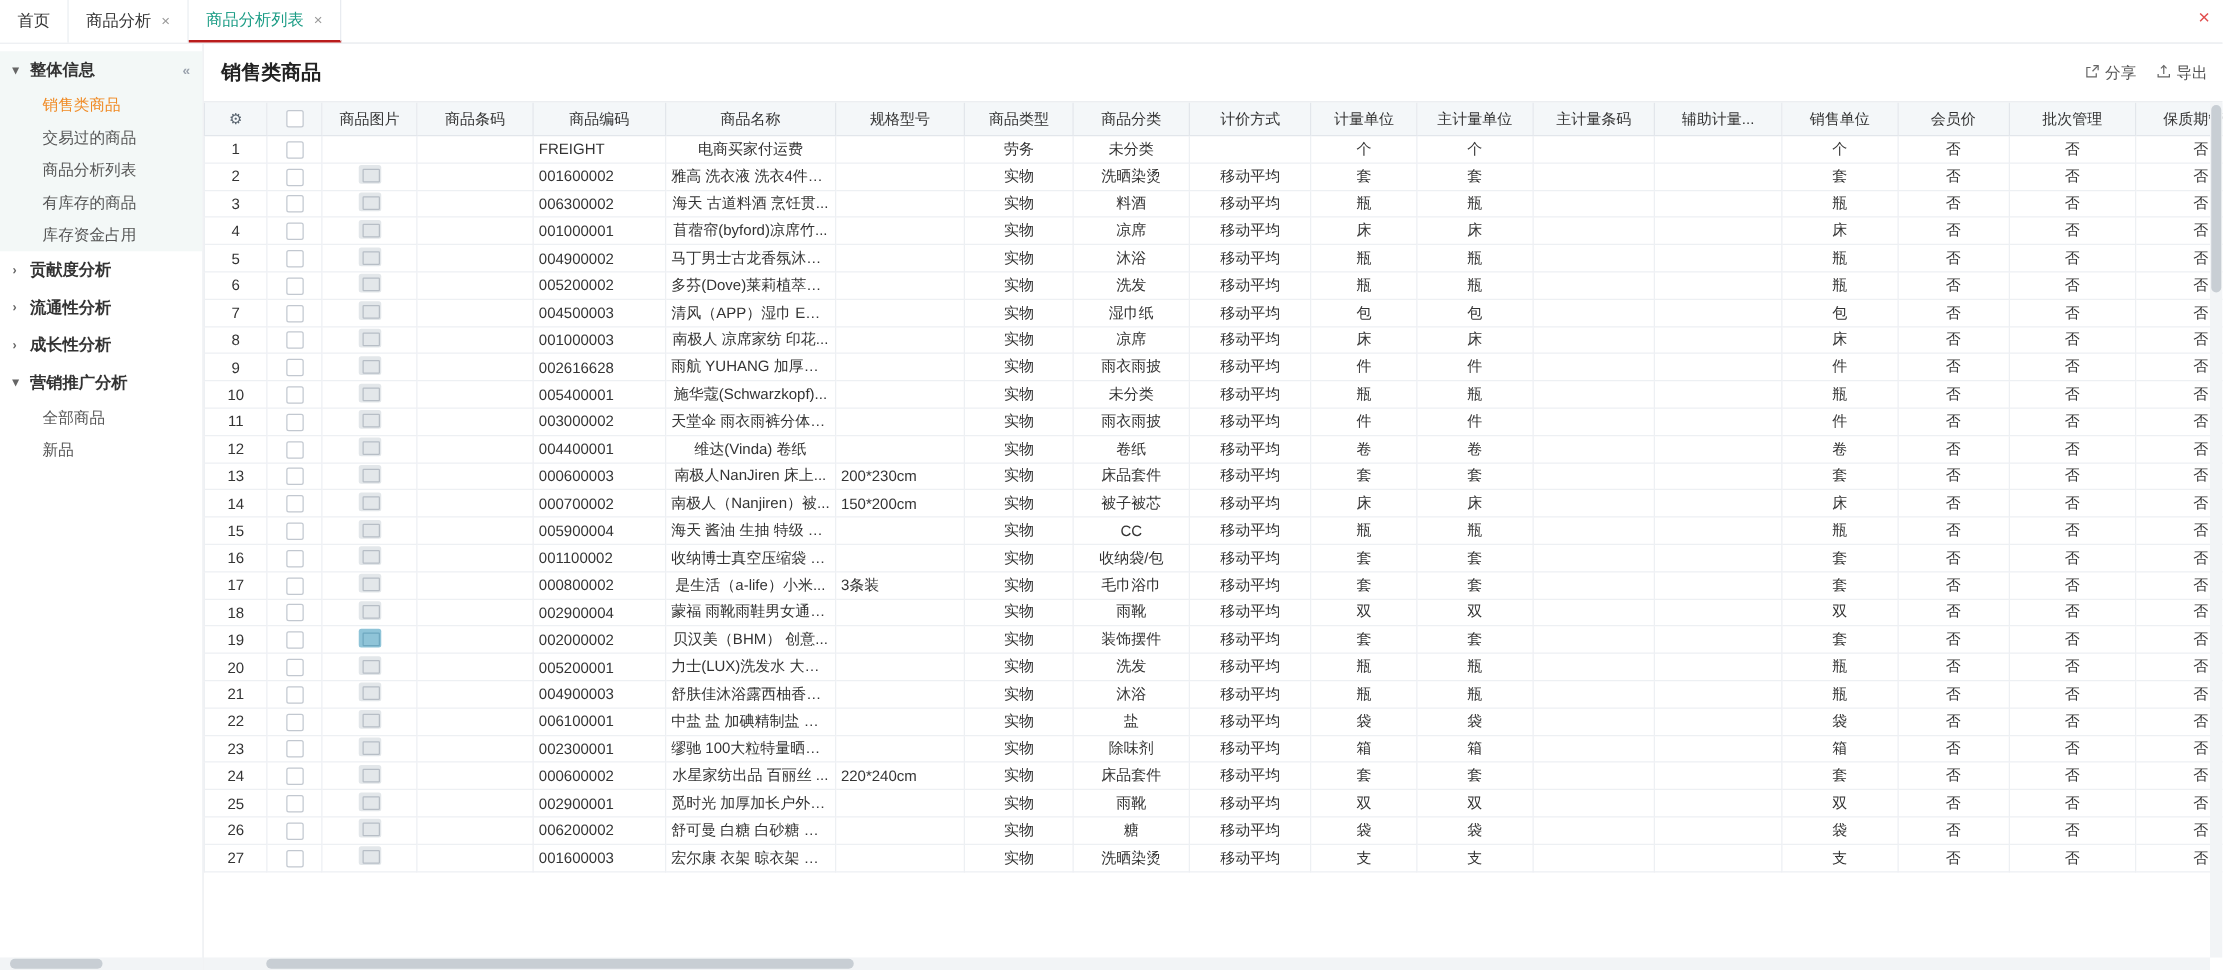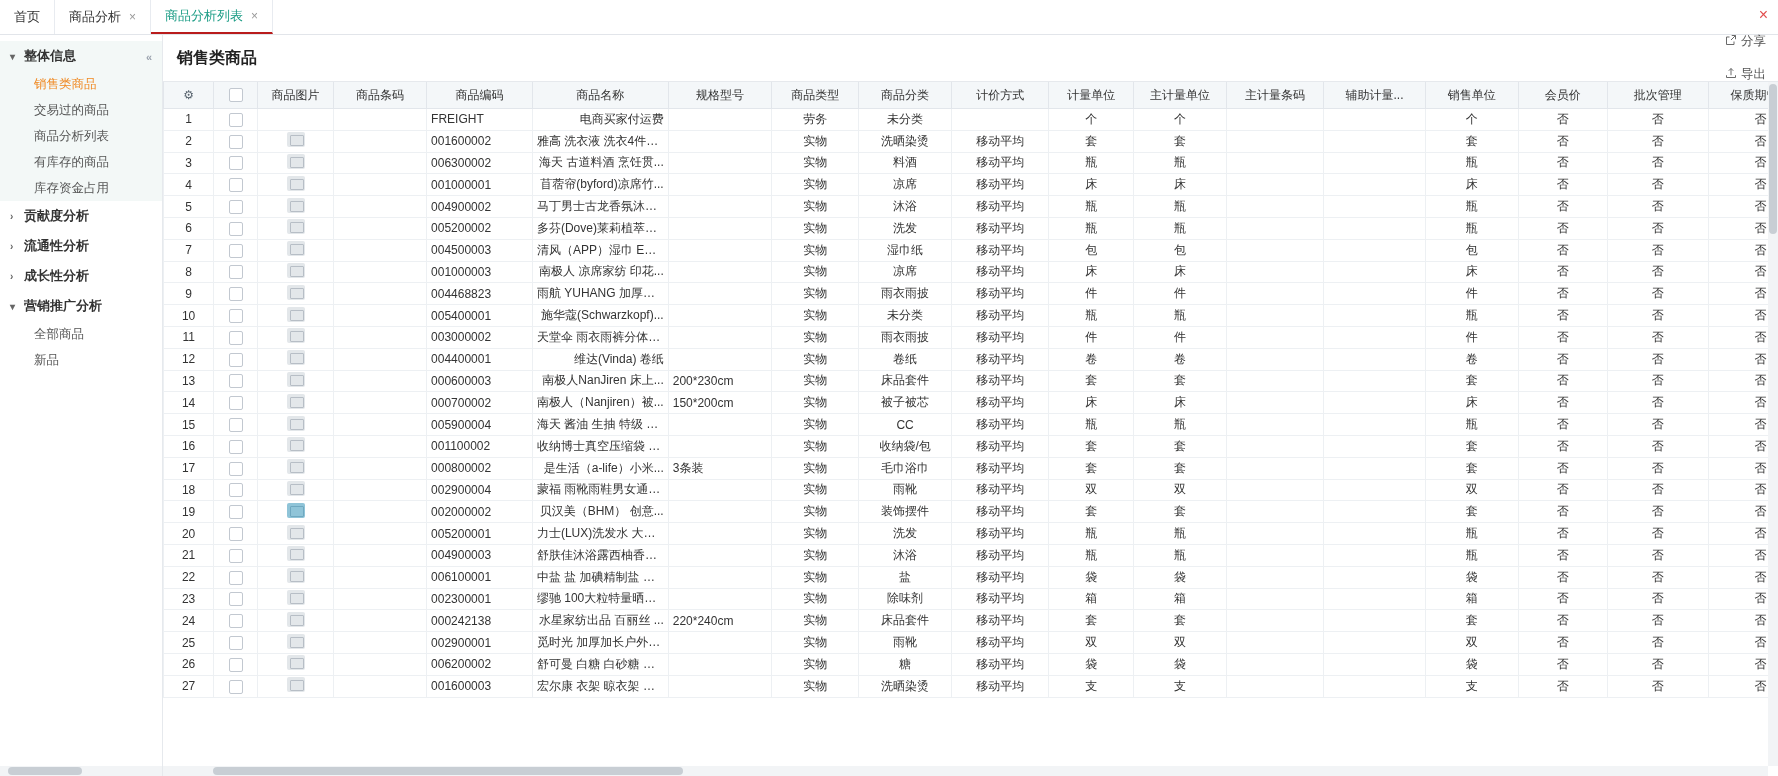--- a/index.html
+++ b/index.html
@@ -176,21 +176,20 @@
     align-items: center;
     justify-content: center;
   }
   .head-actions {
     margin-left: auto;
     display: flex;
     align-items: center;
     gap: 16px;
     font-size: 12.5px;
     color: #555;
-    flex-direction: column;
   }
   .head-actions .act {
     display: flex;
     align-items: center;
     gap: 4px;
   }
   
   .table-wrap {
     flex: 1 1 auto;
     min-height: 0;
@@ -223,21 +222,21 @@
     color: #333;
     white-space: nowrap;
     overflow: hidden;
     text-overflow: ellipsis;
   }
   .c-idx { width: 38px; text-align: center; color: #444; }
   .c-chk { width: 32px; text-align: center; }
   .c-img { width: 62px; text-align: center; }
   .c-bar { width: 78px; text-align: left; }
   .c-code { width: 90px; text-align: left; }
-  .c-name { width: 118px; text-align: right; }
+  .c-name { width: 118px; text-align: center; }
   .c-spec { width: 88px; text-align: left; }
   .c-type { width: 72px; text-align: center; }
   .c-cat { width: 78px; text-align: center; }
   .c-price { width: 82px; text-align: center; }
   .c-unit { width: 70px; text-align: center; }
   .c-unit2 { width: 78px; text-align: center; }
   .c-unitbar { width: 82px; text-align: center; }
   .c-aux { width: 86px; text-align: center; }
   .c-sell { width: 78px; text-align: center; }
   .c-member { width: 74px; text-align: center; }
@@ -627,21 +626,21 @@
                 <td class="c-sell">床</td>
                 <td class="c-member">否</td>
                 <td class="c-batch">否</td>
                 <td class="c-expire">否</td>
               </tr>
               <tr class="row">
                 <td class="c-idx">9</td>
                 <td class="c-chk"><span class="chk"></span></td>
                 <td class="c-img"><span class="img-cell"></span></td>
                 <td class="c-bar"></td>
-                <td class="c-code">004468823</td>
+                <td class="c-code">002616628</td>
                 <td class="c-name">雨航 YUHANG 加厚单...</td>
                 <td class="c-spec"></td>
                 <td class="c-type">实物</td>
                 <td class="c-cat">雨衣雨披</td>
                 <td class="c-price">移动平均</td>
                 <td class="c-unit">件</td>
                 <td class="c-unit2">件</td>
                 <td class="c-unitbar"></td>
                 <td class="c-aux"></td>
                 <td class="c-sell">件</td>
@@ -927,21 +926,21 @@
                 <td class="c-sell">箱</td>
                 <td class="c-member">否</td>
                 <td class="c-batch">否</td>
                 <td class="c-expire">否</td>
               </tr>
               <tr class="row">
                 <td class="c-idx">24</td>
                 <td class="c-chk"><span class="chk"></span></td>
                 <td class="c-img"><span class="img-cell"></span></td>
                 <td class="c-bar"></td>
-                <td class="c-code">000242138</td>
+                <td class="c-code">000600002</td>
                 <td class="c-name">水星家纺出品 百丽丝 ...</td>
                 <td class="c-spec">220*240cm</td>
                 <td class="c-type">实物</td>
                 <td class="c-cat">床品套件</td>
                 <td class="c-price">移动平均</td>
                 <td class="c-unit">套</td>
                 <td class="c-unit2">套</td>
                 <td class="c-unitbar"></td>
                 <td class="c-aux"></td>
                 <td class="c-sell">套</td>

